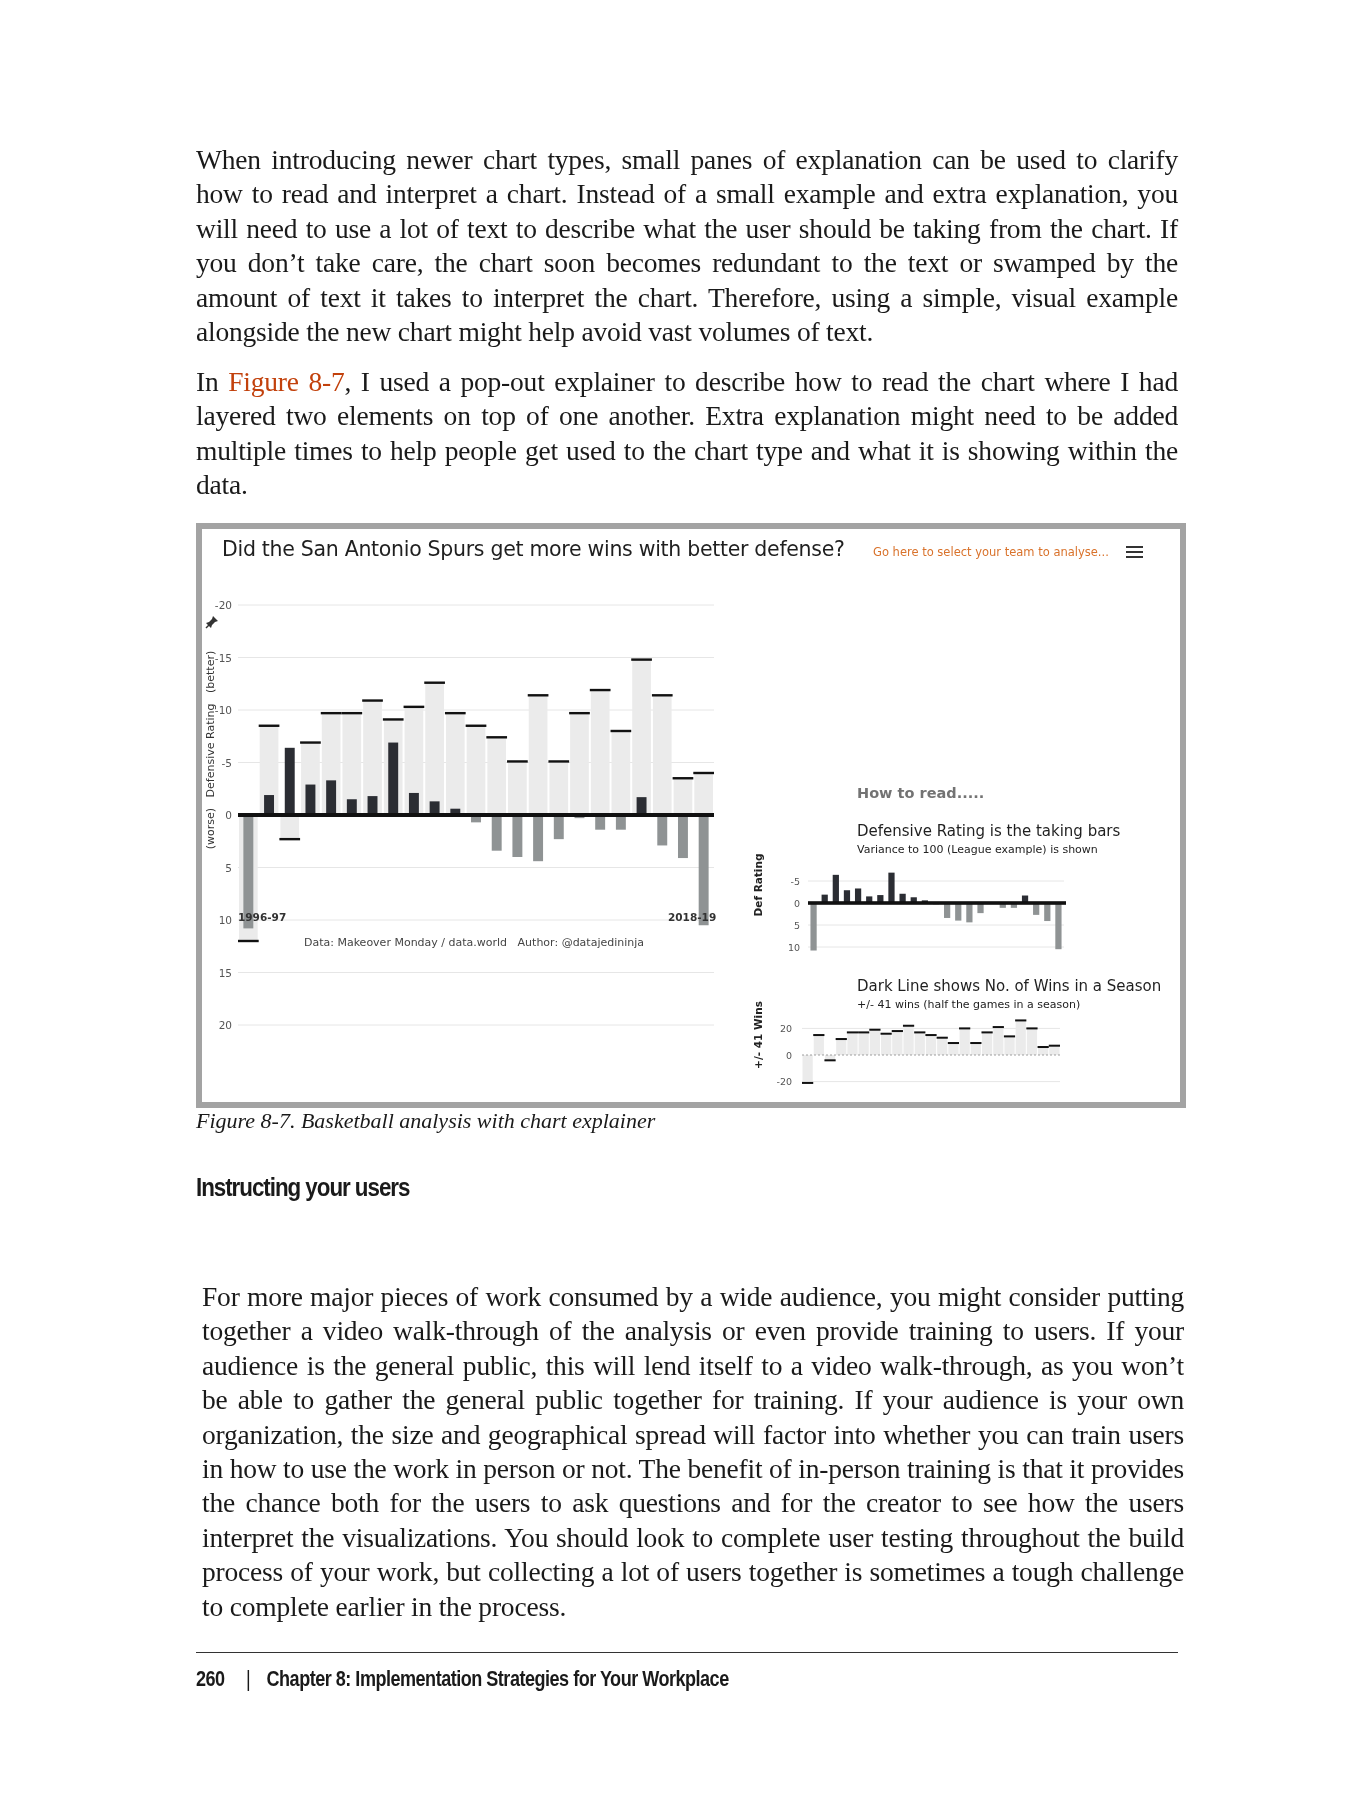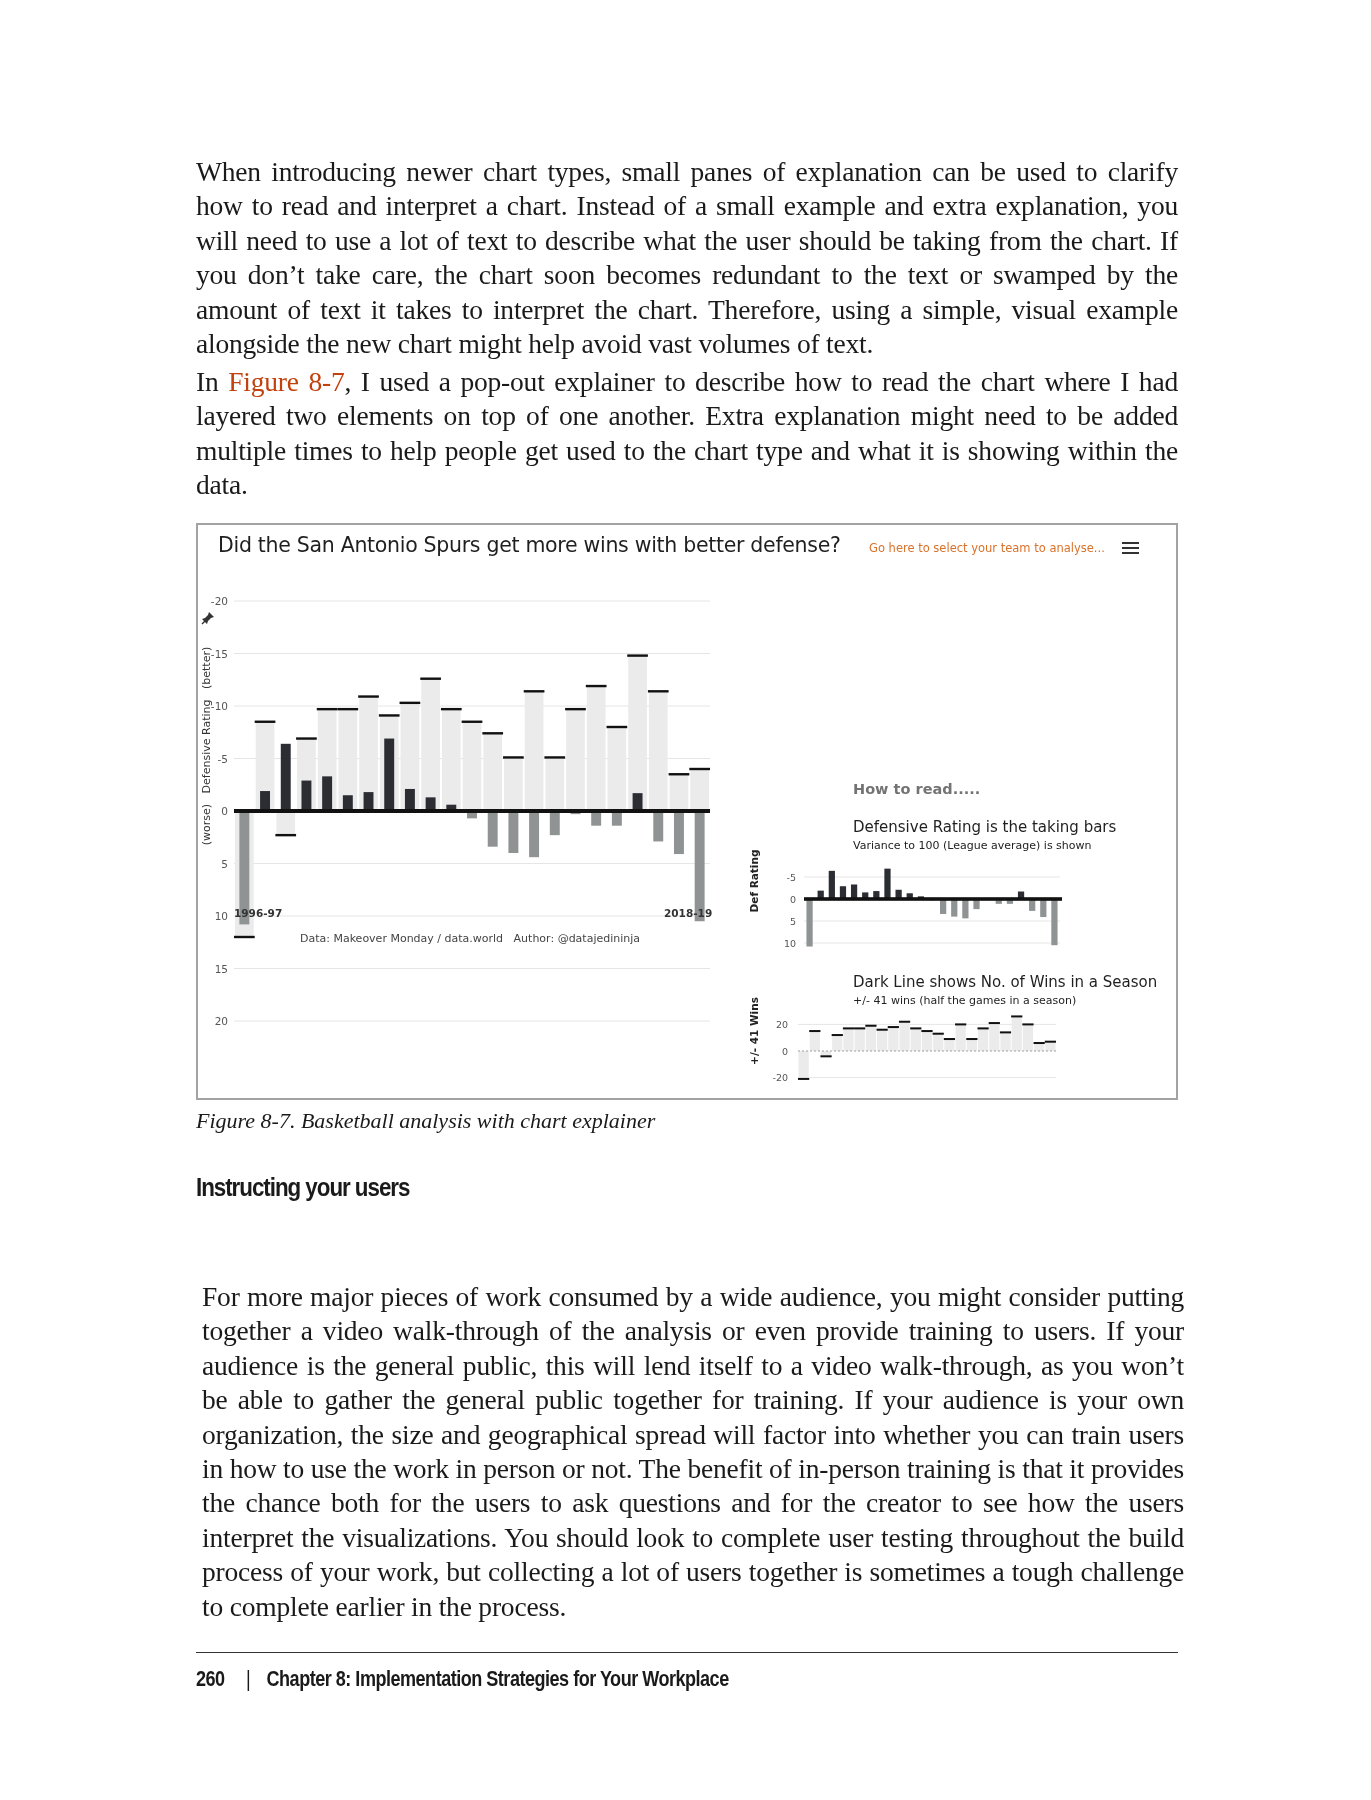--- a/index.html
+++ b/index.html
@@ -5,21 +5,21 @@
   html, body { margin: 0; padding: 0; background: #ffffff; }
   body { width: 1371px; height: 1800px; position: relative; overflow: hidden; color: #1a1a1a; }
   .body-text {
     position: absolute; left: 196px; width: 982px;
     font-family: "Liberation Serif", "DejaVu Serif", serif;
     font-size: 27.5px; line-height: 34.4px; text-align: justify;
     letter-spacing: -0.2px;
   }
   .body-text p { margin: 0; }
   .xref { color: #c2410c; }
-  #p1 { top: 143px; margin-top: 12px; }
+  #p1 { top: 143px; }
   #p2 { top: 365px; }
   #p3 { top: 1280px; margin-left: 6px; }
   .caption {
     position: absolute; left: 196px; top: 1108px;
     font-family: "Liberation Serif", serif; font-style: italic; font-size: 22px;
   }
   .section-heading {
     position: absolute; left: 196px; top: 1172px;
     font-family: "Liberation Sans", sans-serif; font-weight: bold; font-size: 26px;
     letter-spacing: -1.2px; transform: scaleX(0.86); transform-origin: left;
@@ -27,21 +27,21 @@
   .footer-rule { position: absolute; left: 196px; top: 1652px; width: 982px; height: 1px; background: #333; }
   .footer {
     position: absolute; left: 196px; top: 1666px;
     font-family: "Liberation Sans", sans-serif; font-weight: bold; font-size: 22px;
     transform: scaleX(0.82); transform-origin: left; letter-spacing: -0.6px; white-space: nowrap;
   }
   .footer .sep { display: inline-block; margin: 0 20px 0 26px; font-weight: normal; }
 
   .figure-frame {
     position: absolute; left: 196px; top: 523px; width: 978px; height: 573px;
-    border: 2px solid #a3a3a3; background: #fff;
+    border: 6px solid #a3a3a3; background: #fff;
   }
   .fig-title {
     position: absolute; left: 20px; top: 8px; font-family: "DejaVu Sans", sans-serif;
     font-size: 20.5px; color: #1f1f1f; letter-spacing: -0.3px; white-space: nowrap;
   }
   .fig-subtitle {
     position: absolute; left: 20px; top: 36px; width: 600px; font-family: "Liberation Sans", sans-serif;
     font-size: 11.5px; line-height: 16px; color: #222; letter-spacing: -0.2px;
   }
   .team-link {
@@ -75,21 +75,21 @@
   <div class="fig-title">Did the San Antonio Spurs get more wins with better defense?</div>
   <div class="team-link">Go here to select your team to analyse...</div>
   <div class="menu-icon">
       <span></span>
       <span></span>
       <span></span>
     </div>
 
   <div class="howto-title">How to read.....</div>
   <div class="ex-title" id="ex1-title">Defensive Rating is the taking bars</div>
-  <div class="ex-sub" id="ex1-sub">Variance to 100 (League average) is shown</div>
+  <div class="ex-sub" id="ex1-sub">Variance to 100 (League example) is shown</div>
   <div class="ex-title" id="ex2-title">Dark Line shows No. of Wins in a Season</div>
   <div class="ex-sub" id="ex2-sub">+/- 41 wins (half the games in a season)</div>
 
   <svg class="chart-svg" id="fig-svg" width="978" height="573">
     <g id="main-chart">
         <line x1="36" x2="512" y1="76" y2="76" stroke="#e6e6e6" stroke-width="1"></line>
         <text x="30" y="80" font-size="10.5" fill="#555" text-anchor="end">-20</text>
         <line x1="36" x2="512" y1="128.5" y2="128.5" stroke="#e6e6e6" stroke-width="1"></line>
         <text x="30" y="132.5" font-size="10.5" fill="#555" text-anchor="end">-15</text>
         <line x1="36" x2="512" y1="181" y2="181" stroke="#e6e6e6" stroke-width="1"></line>

